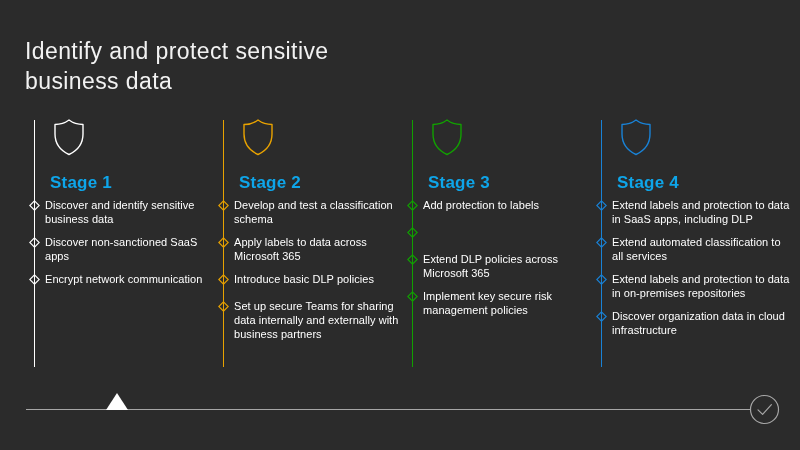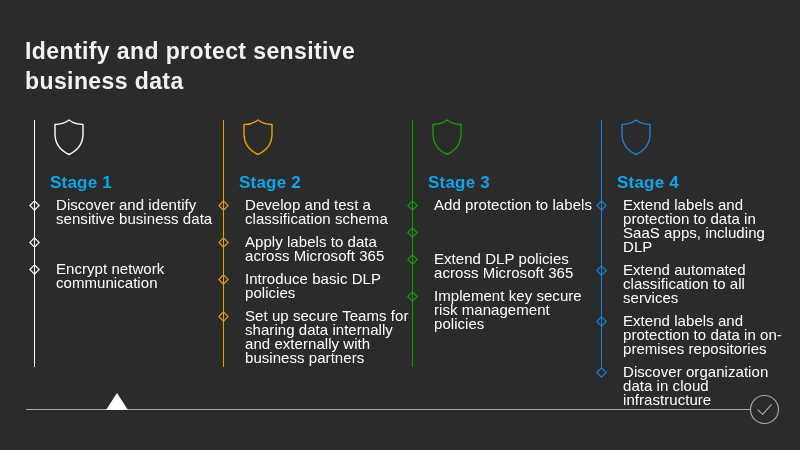--- a/index.html
+++ b/index.html
@@ -21,21 +21,21 @@
   }
 
   
   .title {
     position: absolute;
     left: 25px;
     top: 36px;
     width: 480px;
     color: #f2f2f2;
     font-size: 23px;
-    font-weight: bold;
+    font-weight: normal;
     line-height: 30px;
     letter-spacing: 0.4px;
     white-space: pre-line;
   }
 
   
   .columns {
     position: absolute;
     left: 0;
     top: 0;
@@ -102,23 +102,23 @@
     width: 11px;
     height: 11px;
   }
   .bullet-marker svg {
     display: block;
     width: 11px;
     height: 11px;
   }
   .bullet-text {
     display: block;
-    margin-left: 22px;
+    margin-left: 11px;
     color: #ffffff;
-    font-size: 15px;
+    font-size: 11px;
     line-height: 14px;
     letter-spacing: 0.05px;
   }
 
   
   .timeline {
     position: absolute;
     left: 0;
     top: 0;
     width: 800px;
@@ -180,20 +180,21 @@
               </svg>
             </span>
             <span class="bullet-text">Discover and identify sensitive business data</span>
           </div>
           <div class="bullet">
             <span class="bullet-marker">
               <svg viewBox="0 0 11 11" xmlns="http://www.w3.org/2000/svg">
                 <path d="M5.5 0.8 L10.2 5.5 L5.5 10.2 L0.8 5.5 Z" fill="none" stroke="#ffffff" stroke-width="1.1"></path>
               </svg>
             </span>
+            <span class="bullet-text">Discover non-sanctioned SaaS apps</span>
           </div>
           <div class="bullet">
             <span class="bullet-marker">
               <svg viewBox="0 0 11 11" xmlns="http://www.w3.org/2000/svg">
                 <path d="M5.5 0.8 L10.2 5.5 L5.5 10.2 L0.8 5.5 Z" fill="none" stroke="#ffffff" stroke-width="1.1"></path>
               </svg>
             </span>
             <span class="bullet-text">Encrypt network communication</span>
           </div>
         </div>

